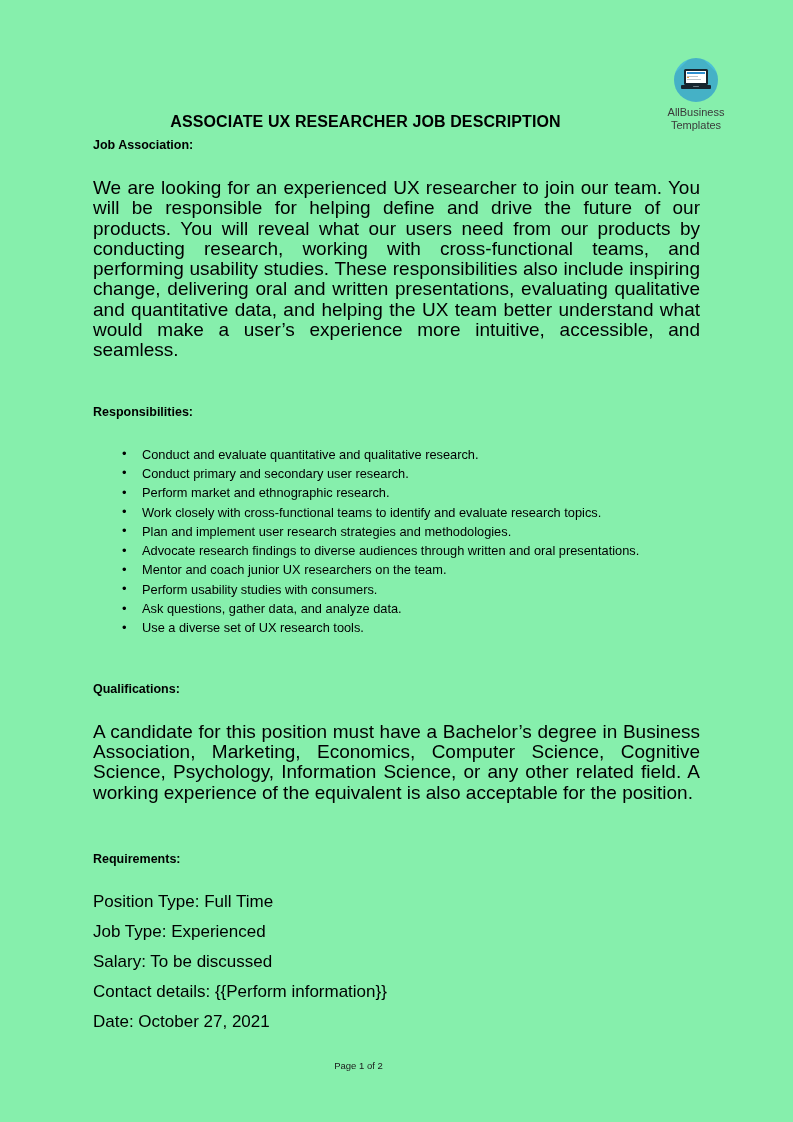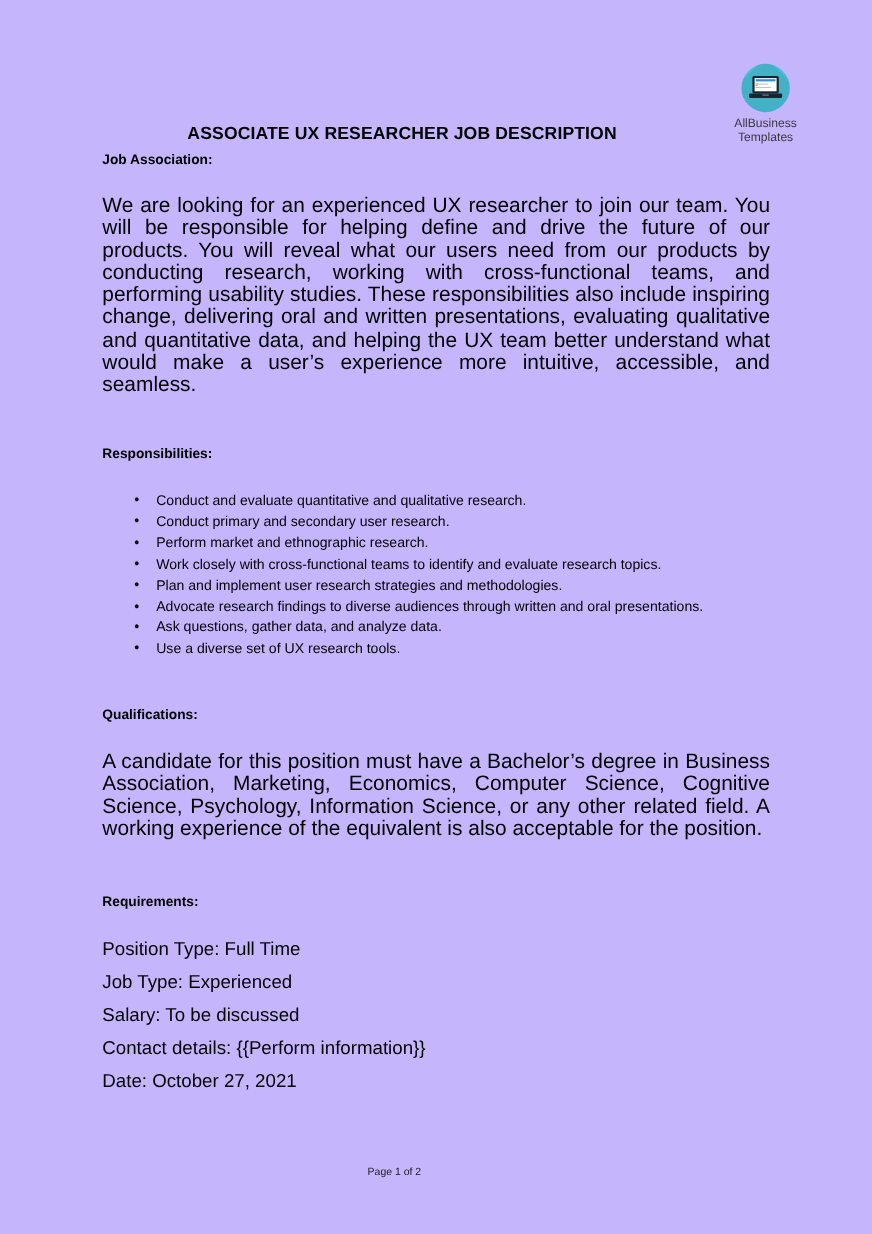--- a/index.html
+++ b/index.html
@@ -12,21 +12,21 @@
     height: 1122px;
     position: relative;
     font-family: "Liberation Sans", sans-serif;
     color: #000000;
     overflow: hidden;
   }
 
   .page {
     position: absolute;
     inset: 0;
-    background: #c4b5fd;
+    background: #86efac;
     padding-left: 40px;
   }
 
   
   .logo-block {
     position: absolute;
     top: 58px;
     left: 652px;
     width: 88px;
     text-align: center;
@@ -237,20 +237,22 @@
 
     <div class="heading">Responsibilities:</div>
     <div class="gap-md"></div>
     <ul class="bullets">
       <li>Conduct and evaluate quantitative and qualitative research.</li>
       <li>Conduct primary and secondary user research.</li>
       <li>Perform market and ethnographic research.</li>
       <li>Work closely with cross-functional teams to identify and evaluate research topics.</li>
       <li>Plan and implement user research strategies and methodologies.</li>
       <li>Advocate research findings to diverse audiences through written and oral presentations.</li>
+      <li>Mentor and coach junior UX researchers on the team.</li>
+      <li>Perform usability studies with consumers.</li>
       <li>Ask questions, gather data, and analyze data.</li>
       <li>Use a diverse set of UX research tools.</li>
     </ul>
 
     <div class="gap-lg"></div>
 
     <div class="heading">Qualifications:</div>
     <div class="gap-md"></div>
     <p class="para">A candidate for this position must have a Bachelor’s degree in Business Association, Marketing, Economics, Computer Science, Cognitive Science, Psychology, Information Science, or any other related field. A working experience of the equivalent is also acceptable for the position.</p>
 

